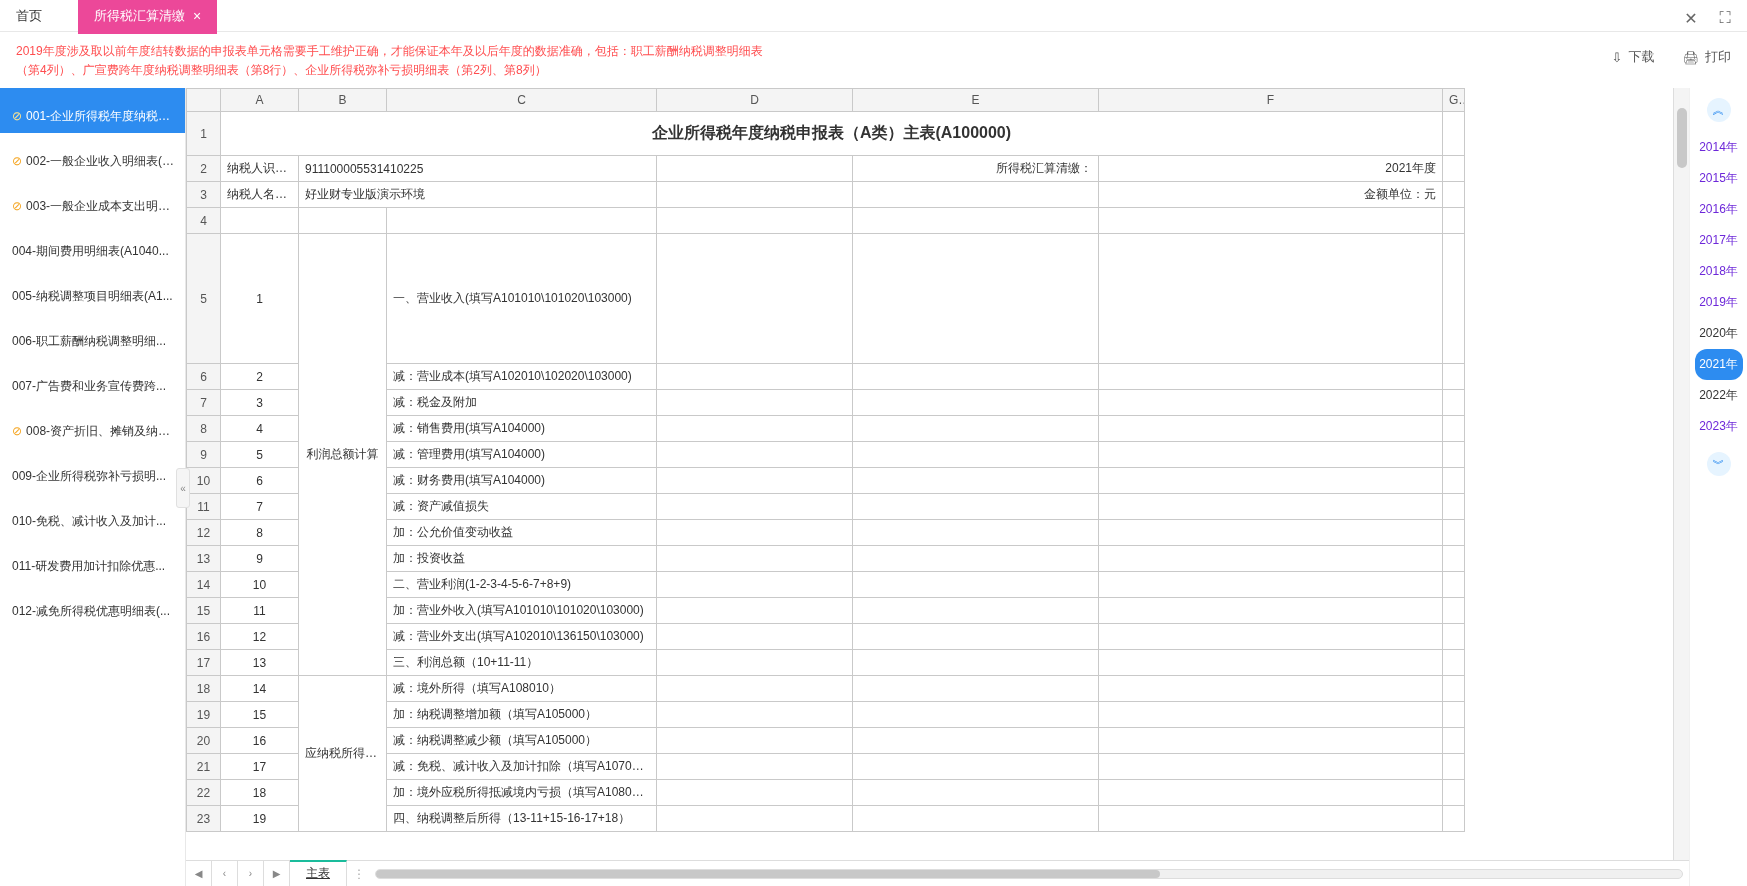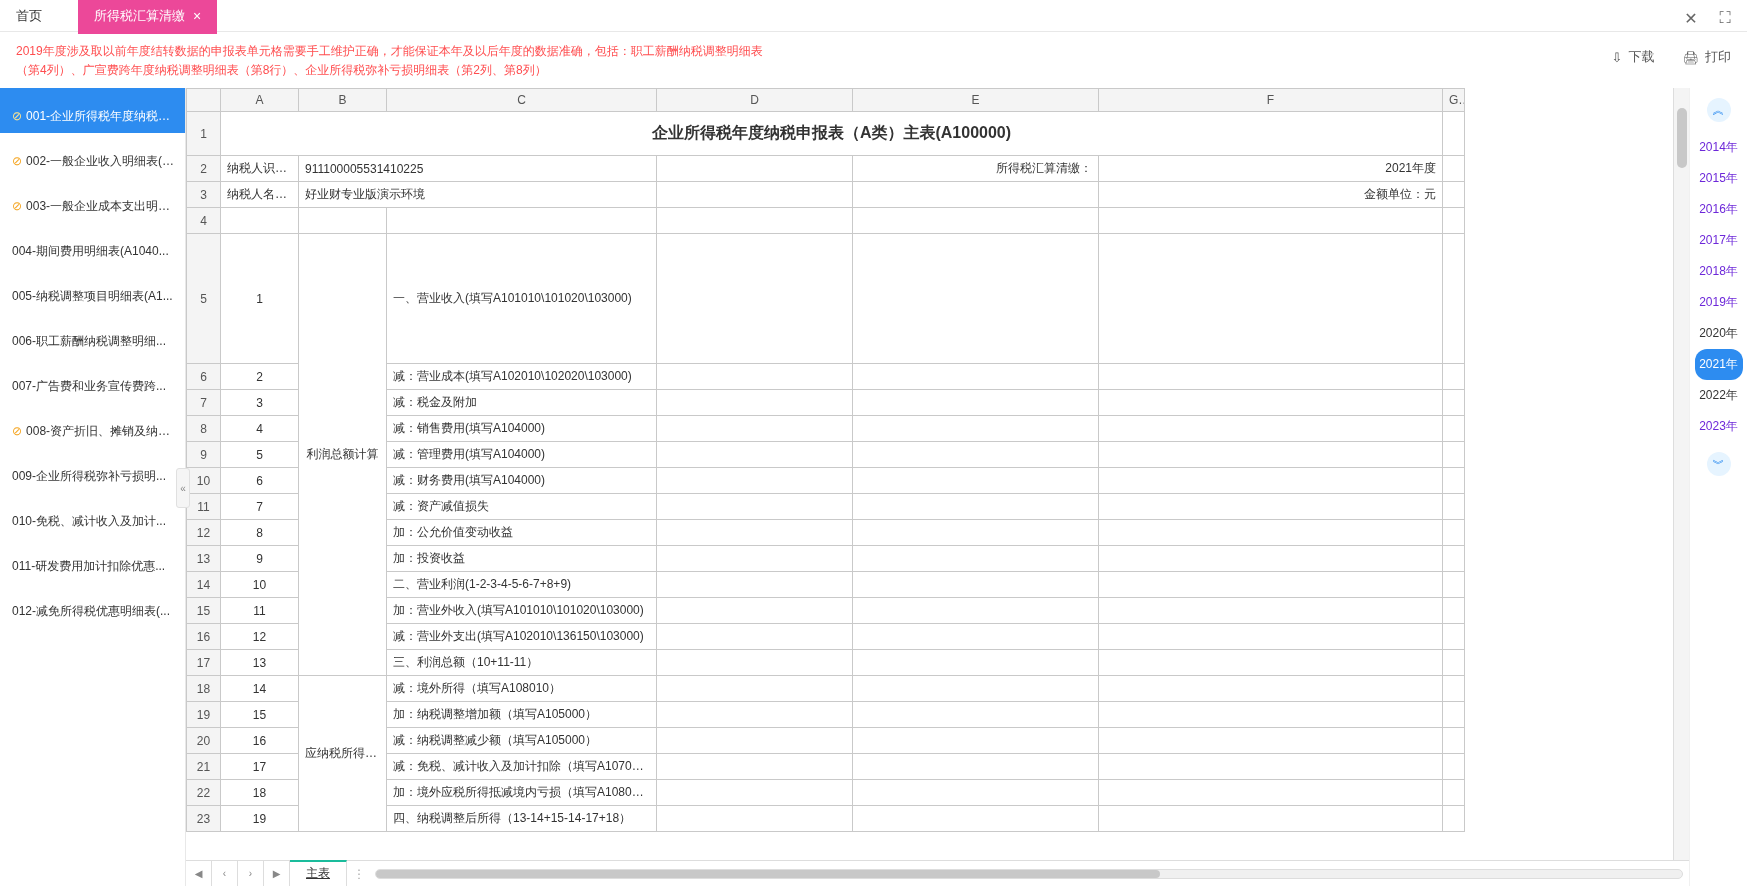--- a/index.html
+++ b/index.html
@@ -338,21 +338,21 @@
                 <td class="center">18</td>
                 <td>加：境外应税所得抵减境内亏损（填写A108000）</td>
                 <td></td>
                 <td></td>
                 <td></td>
                 <td></td>
               </tr>
               <tr>
                 <th class="rownum">23</th>
                 <td class="center">19</td>
-                <td>四、纳税调整后所得（13-14+15-14-17+18）</td>
+                <td>四、纳税调整后所得（13-11+15-16-17+18）</td>
                 <td></td>
                 <td></td>
                 <td></td>
                 <td></td>
               </tr>
             </tbody>
         </table>
       </div>
       <div class="fake-vscroll"></div>
       <div class="sheet-footer">

